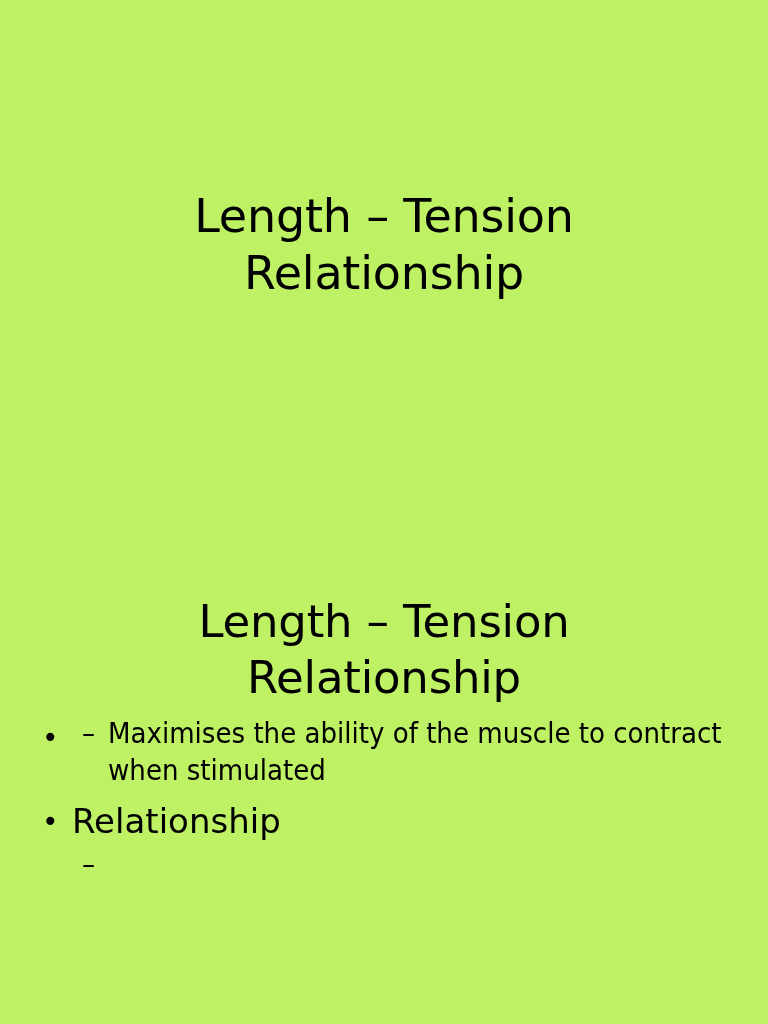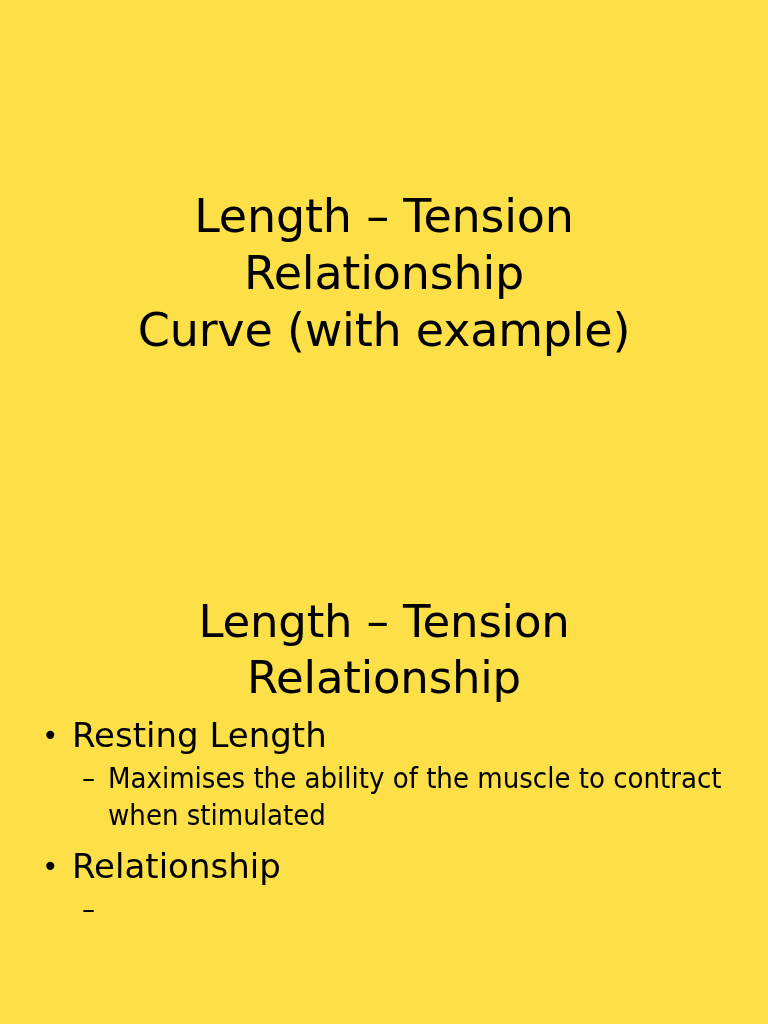--- a/index.html
+++ b/index.html
@@ -14,21 +14,21 @@
     position: relative;
     overflow: hidden;
     font-family: "DejaVu Sans", sans-serif;
     color: #000000;
     -webkit-font-smoothing: antialiased;
   }
 
   .page {
     position: absolute;
     inset: 0;
-    background: #fde047;
+    background: #bef264;
   }
 
   
   .slide-title-block {
     position: absolute;
     left: 0;
     top: 188px;
     width: 768px;
     text-align: center;
   }
@@ -121,34 +121,32 @@
   }
 </style>
 </head>
 <body>
 
 <div class="page">
 
   <div class="slide-title-block">
     <div class="slide-title-line">Length – Tension</div>
     <div class="slide-title-line">Relationship</div>
-    <div class="slide-title-line">Curve (with example)</div>
   </div>
 
   <div class="slide-heading-block">
     <div class="slide-heading-line">Length – Tension</div>
     <div class="slide-heading-line">Relationship</div>
   </div>
 
   <div class="bullet-list">
 
     <div class="bullet-group">
       <div class="bullet-l1">
         <span class="marker">•</span>
-        <span>Resting Length</span>
       </div>
       <div class="bullet-l2">
         <span class="marker">–</span>
         <span>Maximises the ability of the muscle to contract when stimulated</span>
       </div>
     </div>
 
     <div class="bullet-group">
       <div class="bullet-l1">
         <span class="marker">•</span>

